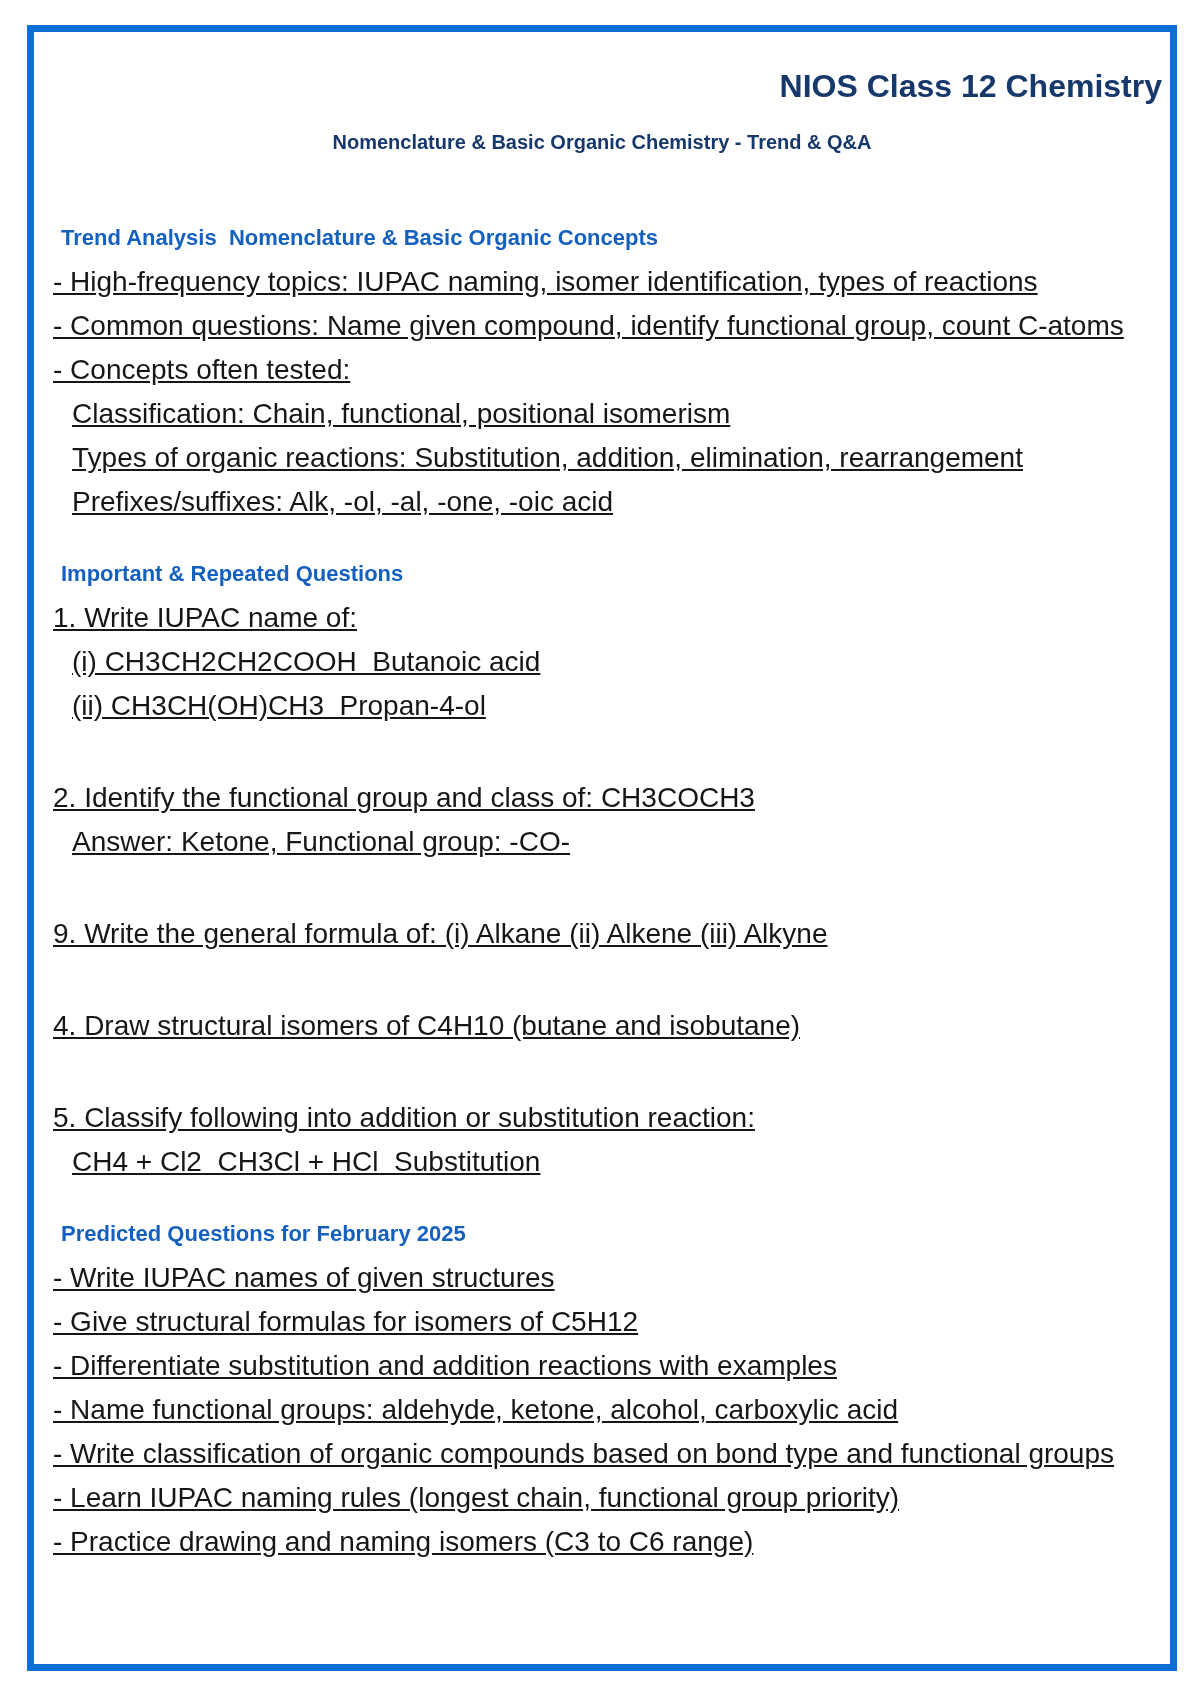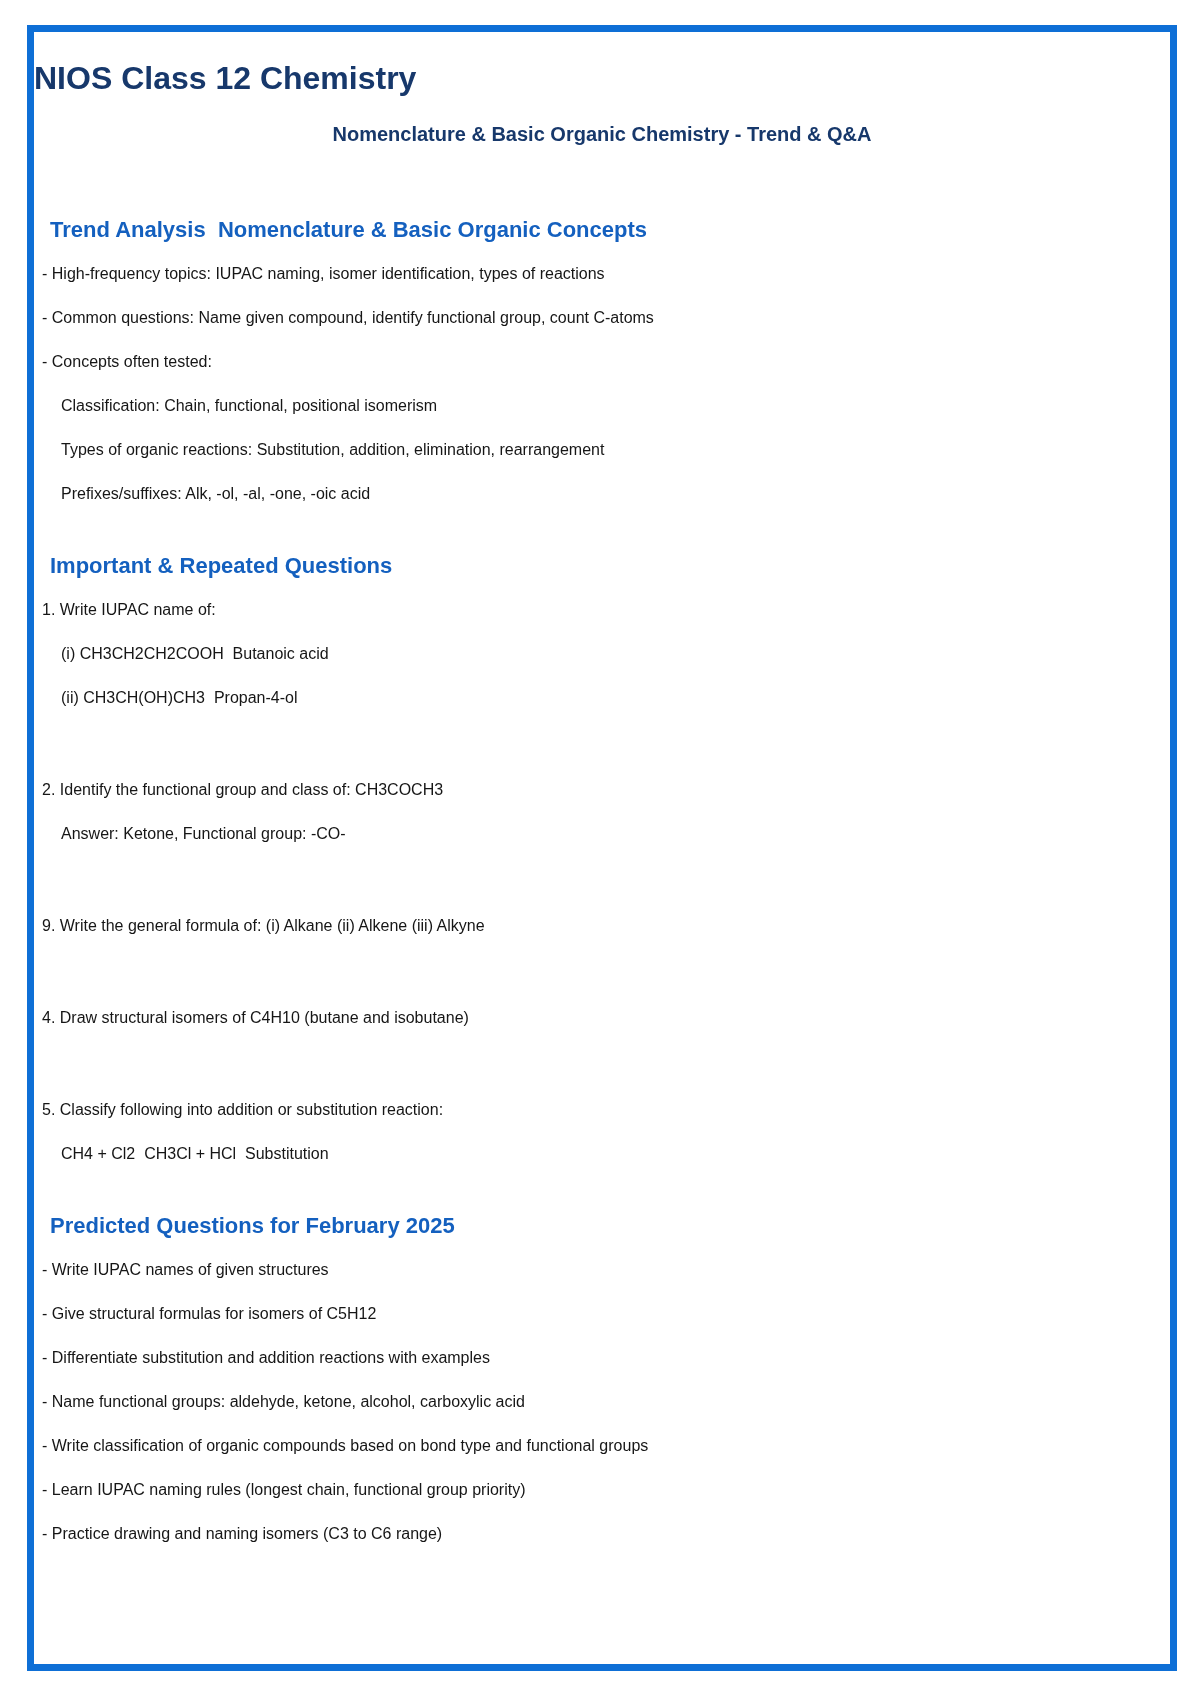--- a/index.html
+++ b/index.html
@@ -21,56 +21,57 @@
   }
   .frame{
     position:absolute;
     left:27px;top:25px;
     width:1150px;height:1646px;
     border:7px solid var(--border-blue);
     background:var(--page-bg);
     padding-top:26px;
   }
   h1.doc-title{
-    margin:0;
-    text-align:left;
+    margin:8px;
+    text-align:right;
     font-size:32px;
     line-height:40px;
     font-weight:bold;
     color:var(--title-navy);
     white-space:pre-wrap;
   }
   h2.doc-subtitle{
     margin:20px 0 0 0;
     text-align:center;
     font-size:20px;
     line-height:32px;
     font-weight:bold;
     color:var(--title-navy);
     white-space:pre-wrap;
   }
   .content{
-    padding-left:8px;
+    padding-left:19px;
     padding-right:24px;
     padding-top:30px;
   }
   .sec-h{
     margin-top:28px;
     padding-left:8px;
     font-size:22px;
     line-height:44px;
     font-weight:bold;
     color:var(--heading-blue);
     white-space:pre-wrap;
   }
   .line{
-    font-size:16px;
+    font-size:28px;
     line-height:44px;
     white-space:pre-wrap;
     color:var(--body-text);
+    text-decoration:underline;
   }
   .line.indent{ padding-left:19px; }
   .line.gap{ margin-top:48px; }
 </style>
 </head>
 <body>
 
 <div class="frame">
   <h1 class="doc-title">NIOS Class 12 Chemistry</h1>
   <h2 class="doc-subtitle">Nomenclature &amp; Basic Organic Chemistry - Trend &amp; Q&amp;A</h2>

